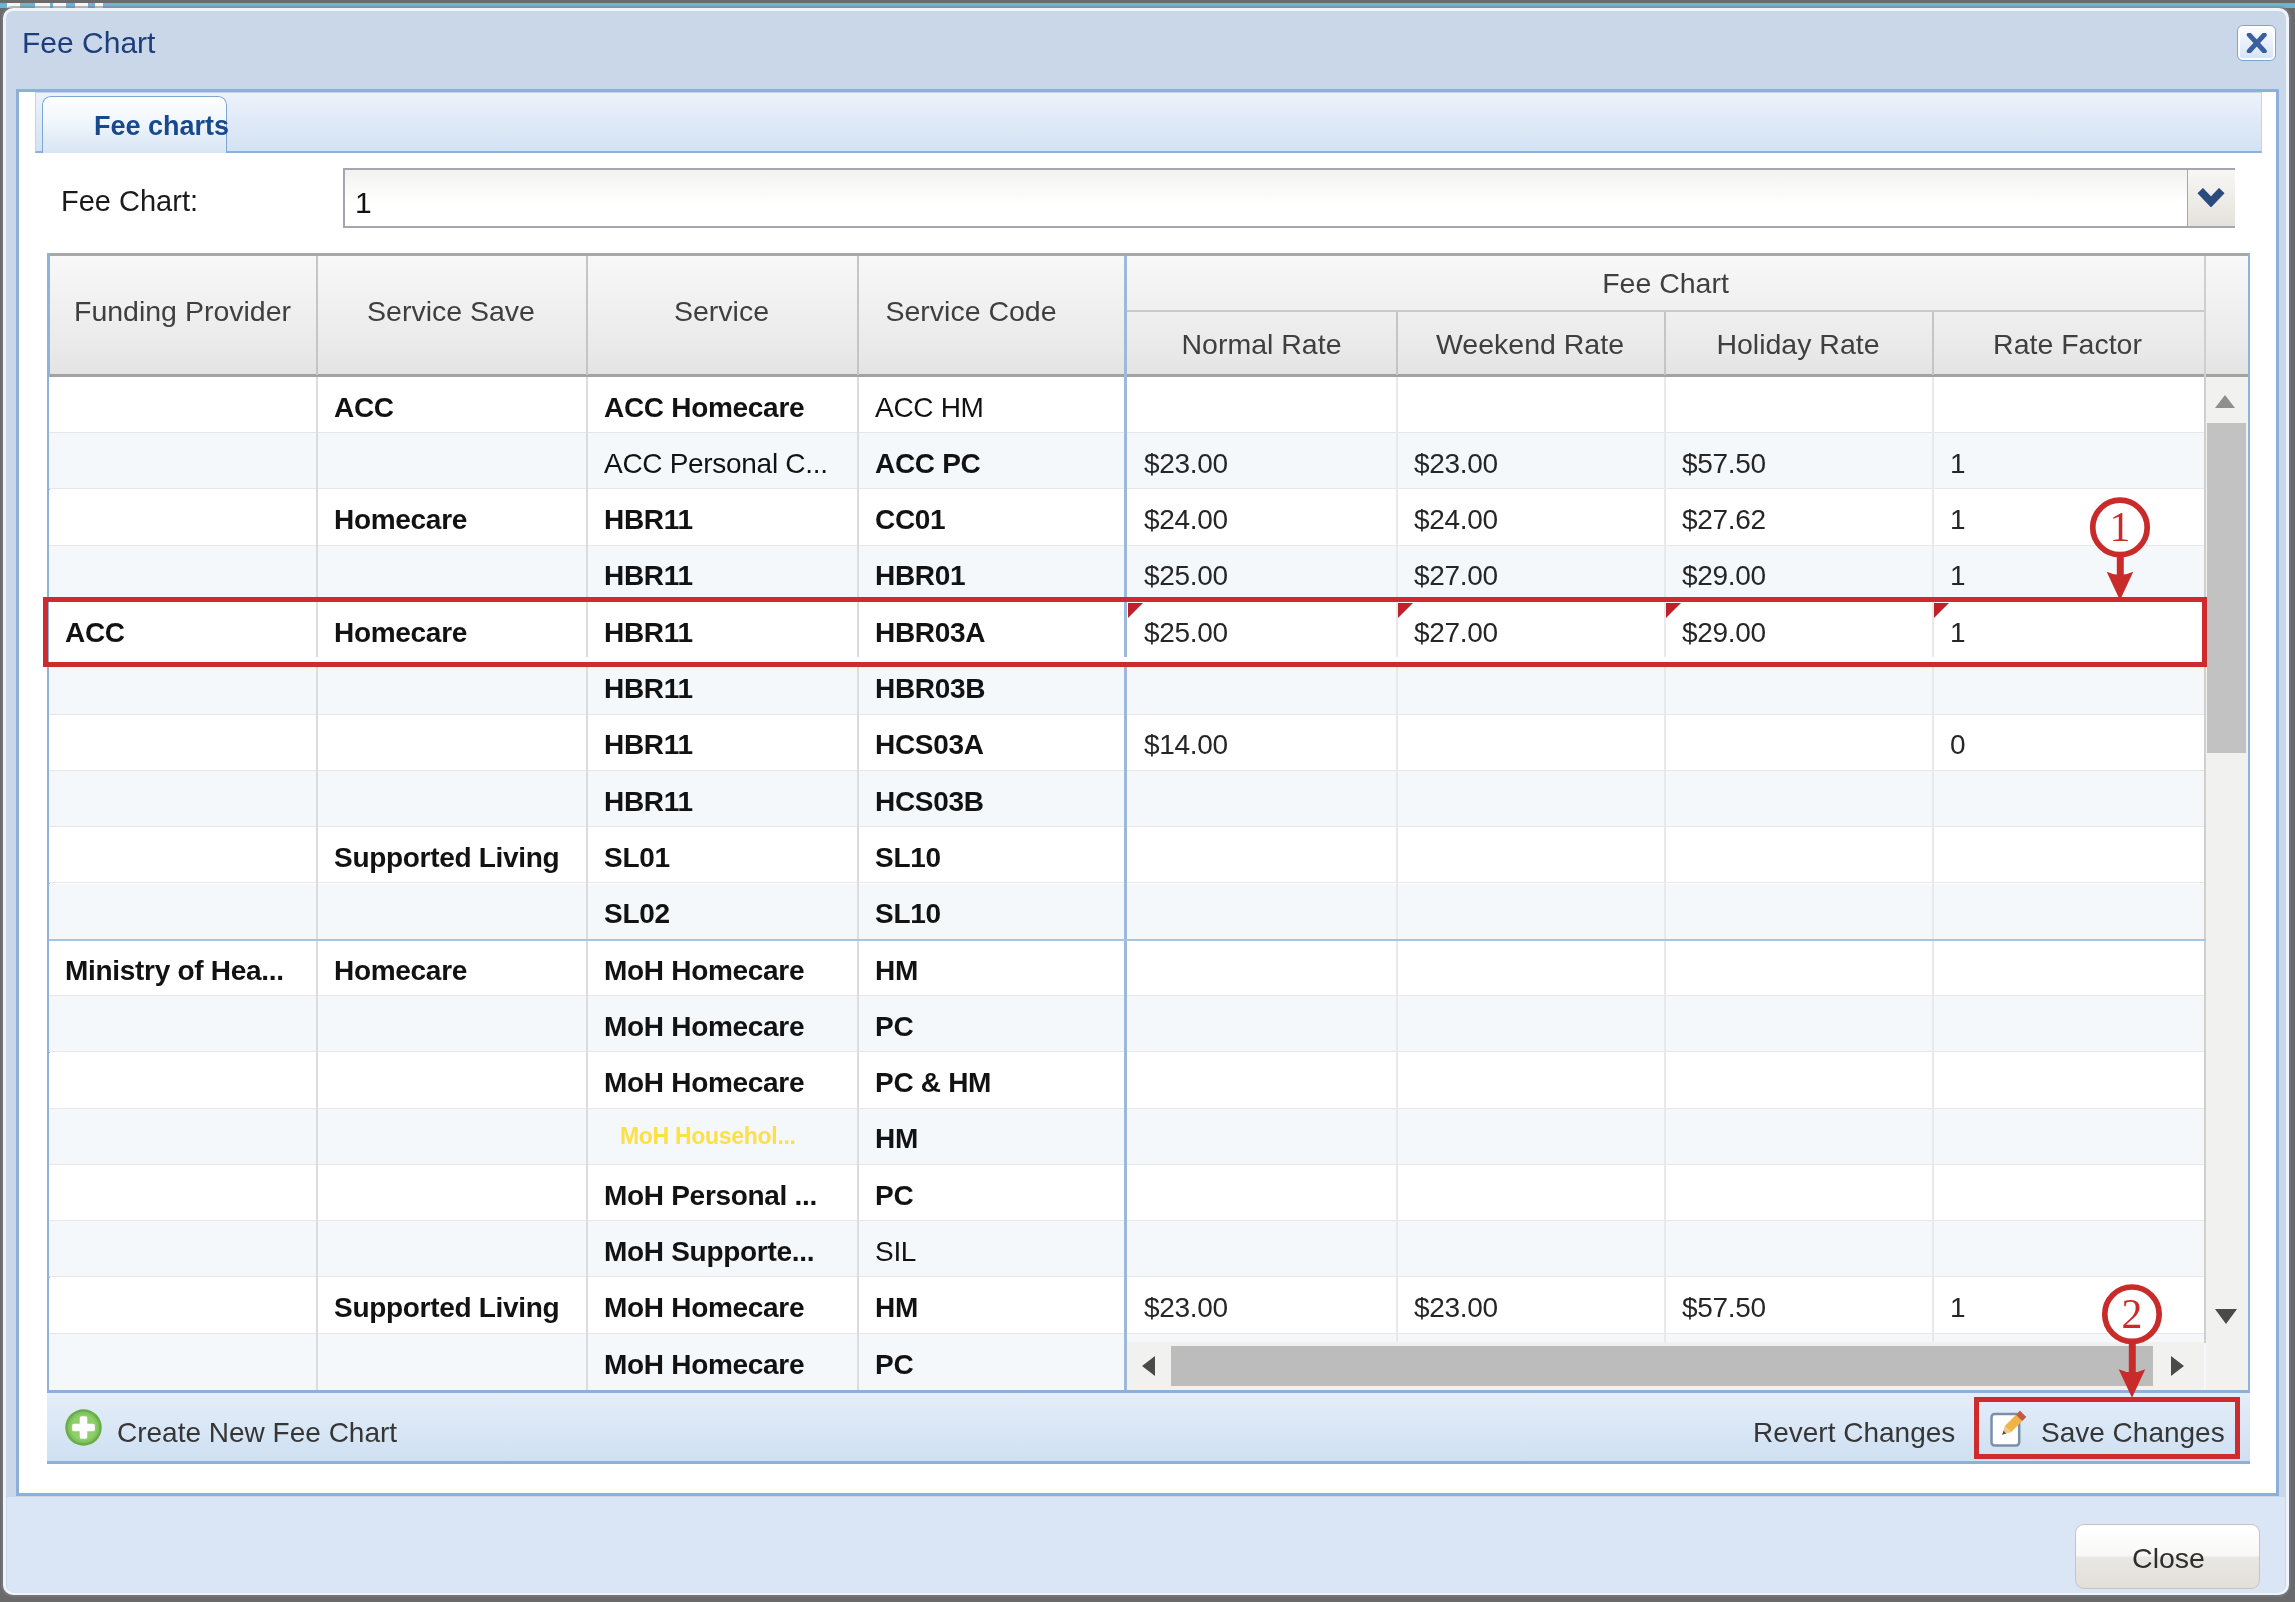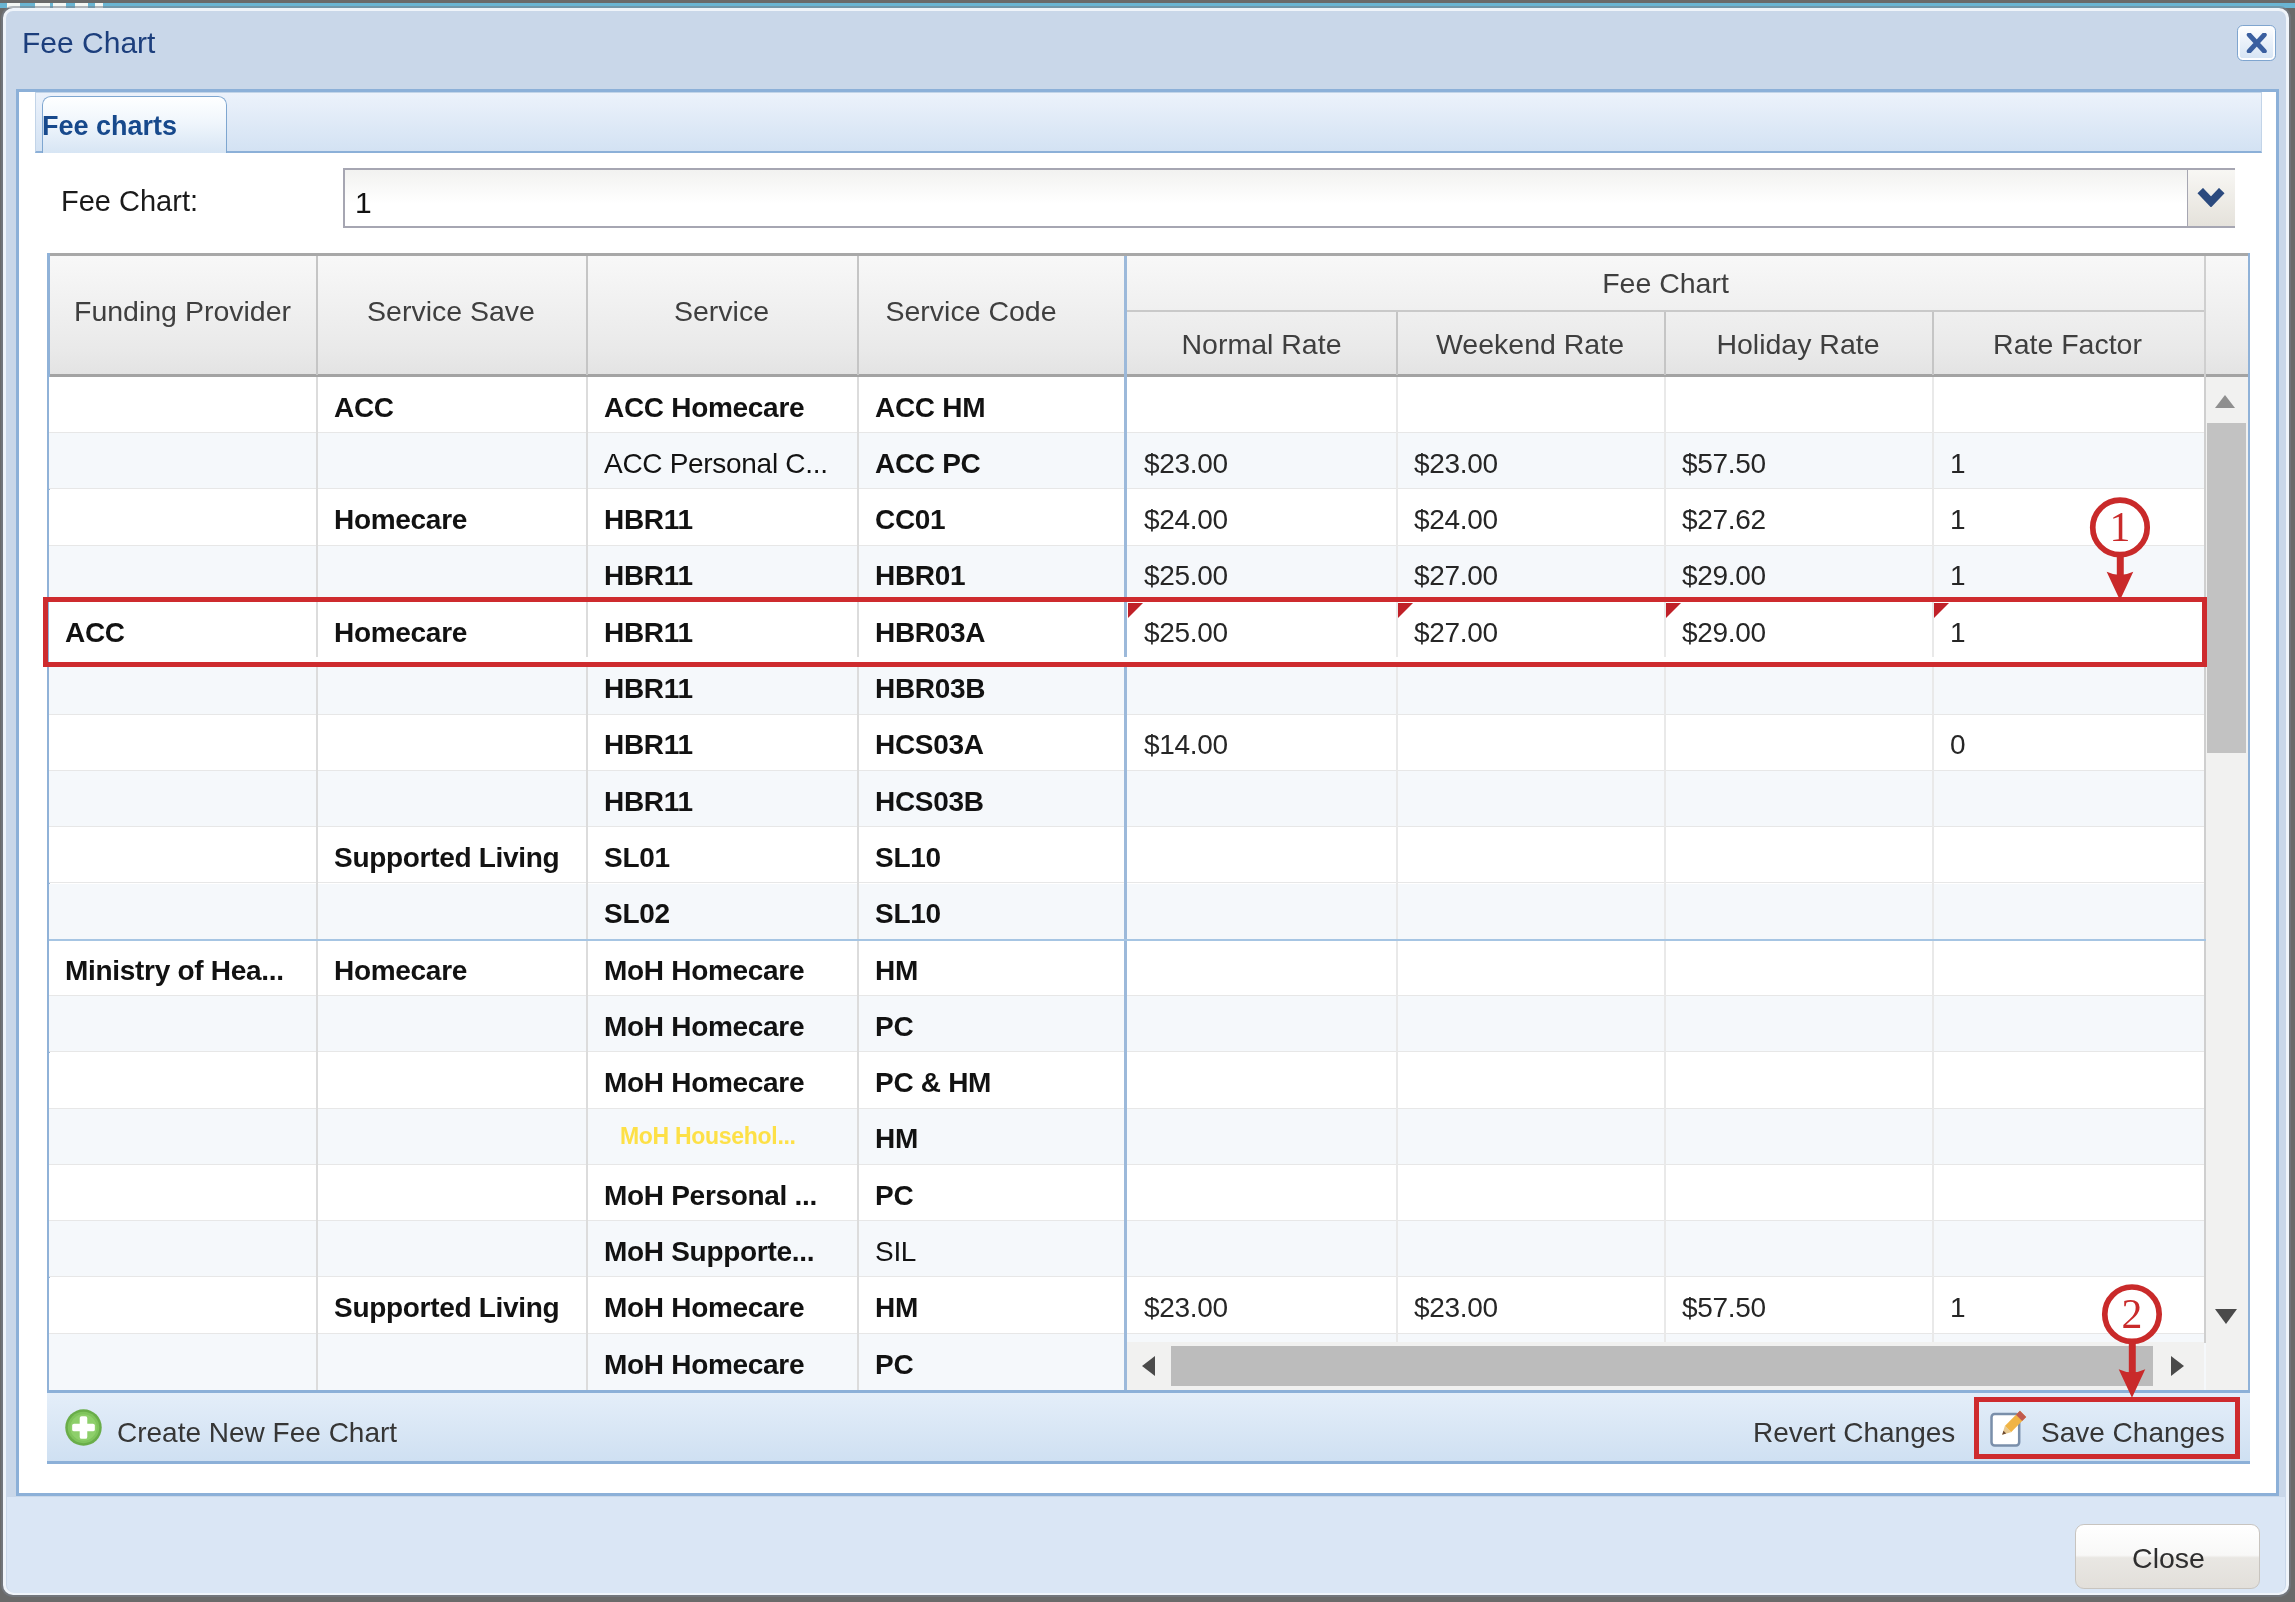--- a/index.html
+++ b/index.html
@@ -17,21 +17,21 @@
 <div class="a" style="left:95px;top:2.5px;width:8.2px;height:5px;background:#f4f7f4"></div>
 <div class="a" style="left:3.2px;top:7.6px;width:2280px;height:1581px;border:3.8px solid #eff4fa;border-radius:10px;background:#c9d7e9;box-shadow:0 0 0 1.9px rgba(120,128,138,.55)"></div>
 <div class="ct" style="left:22px;top:26px;font-size:30px;color:#1c3e7c">Fee Chart</div>
 <div class="a" style="left:2237px;top:25px;width:37px;height:34px;border-radius:5.7px;border:1.9px solid #7fa5cf;background:linear-gradient(#ffffff,#eaf1fa 45%,#d5e4f4);box-shadow:inset 0 0 0 1.9px #fdfeff"></div>
 <svg class="a" style="left:2246px;top:33px" width="21.5" height="20" viewBox="0 0 34 32">
     <path d="M5 3 L29 29 M29 3 L5 29" stroke="#3a5fa0" stroke-width="8" stroke-linecap="round" fill="none"></path>
   </svg>
 <div class="a" style="left:16px;top:89px;width:2257px;height:1401px;border:3.2px solid #8cb0d8;background:#ffffff"></div>
 <div class="a" style="left:35px;top:92px;width:2225px;height:58px;border:1.3px solid #c2d4e8;border-bottom:2.5px solid #8cb0d8;background:linear-gradient(#ecf2fb,#d3e2f3)"></div>
 <div class="a" style="left:42px;top:96px;width:183px;height:56px;border:1.9px solid #7ea6d0;border-bottom:none;border-radius:8.9px 8.9px 0 0;background:linear-gradient(#feffff,#f0f6fc 45%,#d7e5f4);z-index:3"></div>
-<div class="ct" style="left:42px;top:111px;width:187px;text-align:left;font-size:27px;font-weight:bold;color:#17498c;z-index:4">Fee charts</div>
+<div class="ct" style="left:42px;top:111px;width:187px;text-align:right;font-size:27px;font-weight:bold;color:#17498c;z-index:4">Fee charts</div>
 <div class="ct" style="left:61px;top:185px;font-size:29px;color:#1a1a1a">Fee Chart:</div>
 <div class="a" style="left:343px;top:168px;width:1888px;height:56px;border:2.5px solid #a6a6b2;background:linear-gradient(#f2f2f0,#ffffff 60%)"></div>
 <div class="ct" style="left:355px;top:186px;font-size:30px;color:#111">1</div>
 <div class="a" style="left:2187px;top:170px;width:47px;height:56px;border-left:1.9px solid #a6a6b2;background:linear-gradient(#f8f7f4,#e5e2db)"></div>
 <svg class="a" style="left:2197px;top:188px" width="28" height="19" viewBox="0 0 44 30">
     <path d="M5 4 L22 22 L39 4" stroke="#2b4a7e" stroke-width="12" fill="none"></path>
   </svg>
 <div class="a" style="left:47px;top:253px;width:2203px;height:2.5px;background:#a8a8a8"></div>
 <div class="a" style="left:47px;top:256px;width:2203px;height:119px;background:linear-gradient(#f8f8f8,#e9e9e9 80%,#e3e3e3)"></div>
 <div class="a" style="left:47px;top:374px;width:2203px;height:2.5px;background:#a3a3a3"></div>
@@ -90,21 +90,21 @@
 <div class="ct" style="left:316px;top:295px;width:270px;text-align:center;font-size:28.5px;color:#3f3f3f;z-index:1">Service Save</div>
 <div class="ct" style="left:586px;top:295px;width:271px;text-align:center;font-size:28.5px;color:#3f3f3f;z-index:1">Service</div>
 <div class="ct" style="left:857px;top:295px;width:228px;text-align:center;font-size:28.5px;color:#3f3f3f;z-index:1">Service Code</div>
 <div class="ct" style="left:1127px;top:267px;width:1077px;text-align:center;font-size:28.5px;color:#3f3f3f;z-index:1">Fee Chart</div>
 <div class="ct" style="left:1127px;top:328px;width:269px;text-align:center;font-size:28.5px;color:#3f3f3f;z-index:1">Normal Rate</div>
 <div class="ct" style="left:1396px;top:328px;width:268px;text-align:center;font-size:28.5px;color:#3f3f3f;z-index:1">Weekend Rate</div>
 <div class="ct" style="left:1664px;top:328px;width:268px;text-align:center;font-size:28.5px;color:#3f3f3f;z-index:1">Holiday Rate</div>
 <div class="ct" style="left:1932px;top:328px;width:271px;text-align:center;font-size:28.5px;color:#3f3f3f;z-index:1">Rate Factor</div>
 <div class="ct" style="left:334px;top:392px;font-size:28px;font-weight:bold;letter-spacing:-0.3px;color:#121212">ACC</div>
 <div class="ct" style="left:604px;top:392px;font-size:28px;font-weight:bold;letter-spacing:-0.3px;color:#121212">ACC Homecare</div>
-<div class="ct" style="left:875px;top:392px;font-size:28px;font-weight:bold;letter-spacing:-0.3px;color:#121212">ACC HM</div>
+<div class="ct" style="left:875px;top:392px;font-size:28px;font-weight:normal;letter-spacing:-0.3px;color:#121212">ACC HM</div>
 <div class="ct" style="left:604px;top:448px;font-size:28px;font-weight:normal;letter-spacing:-0.3px;color:#121212">ACC Personal C...</div>
 <div class="ct" style="left:875px;top:448px;font-size:28px;font-weight:bold;letter-spacing:-0.3px;color:#121212">ACC PC</div>
 <div class="ct" style="left:1144px;top:448px;font-size:28px;letter-spacing:-0.3px;color:#262626">$23.00</div>
 <div class="ct" style="left:1414px;top:448px;font-size:28px;letter-spacing:-0.3px;color:#262626">$23.00</div>
 <div class="ct" style="left:1682px;top:448px;font-size:28px;letter-spacing:-0.3px;color:#262626">$57.50</div>
 <div class="ct" style="left:1950px;top:448px;font-size:28px;letter-spacing:-0.3px;color:#262626">1</div>
 <div class="ct" style="left:334px;top:504px;font-size:28px;font-weight:bold;letter-spacing:-0.3px;color:#121212">Homecare</div>
 <div class="ct" style="left:604px;top:504px;font-size:28px;font-weight:bold;letter-spacing:-0.3px;color:#121212">HBR11</div>
 <div class="ct" style="left:875px;top:504px;font-size:28px;font-weight:bold;letter-spacing:-0.3px;color:#121212">CC01</div>
 <div class="ct" style="left:1144px;top:504px;font-size:28px;letter-spacing:-0.3px;color:#262626">$24.00</div>

